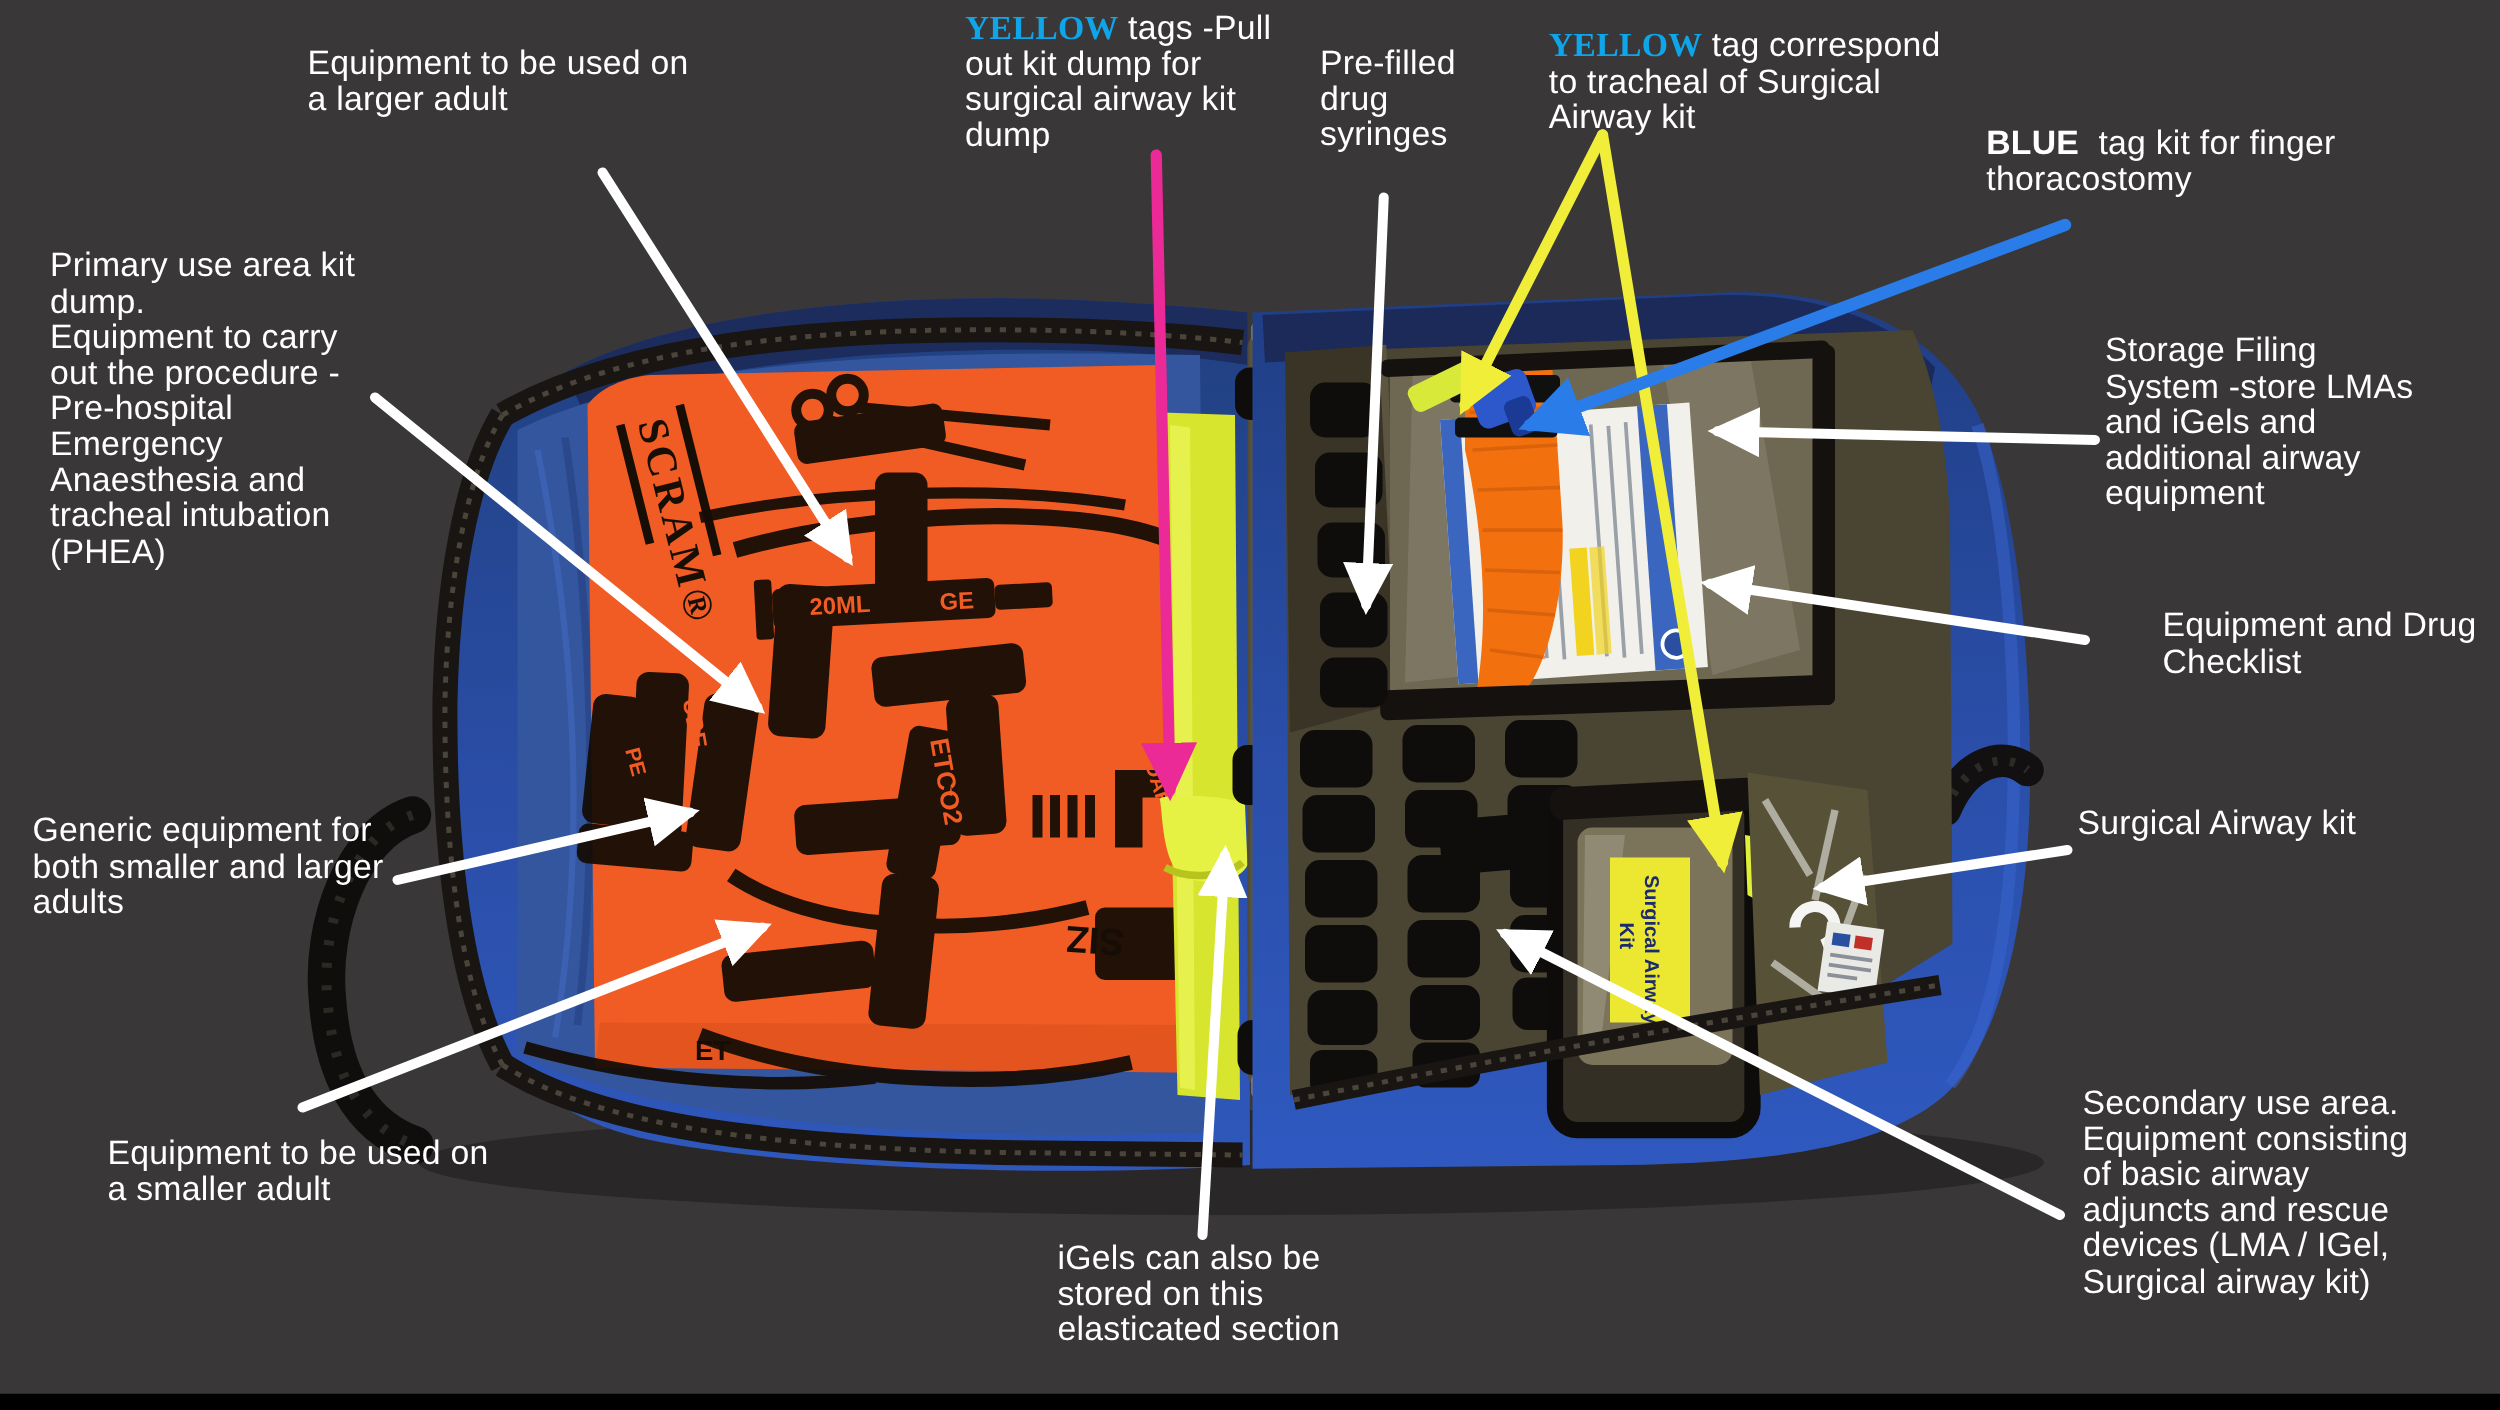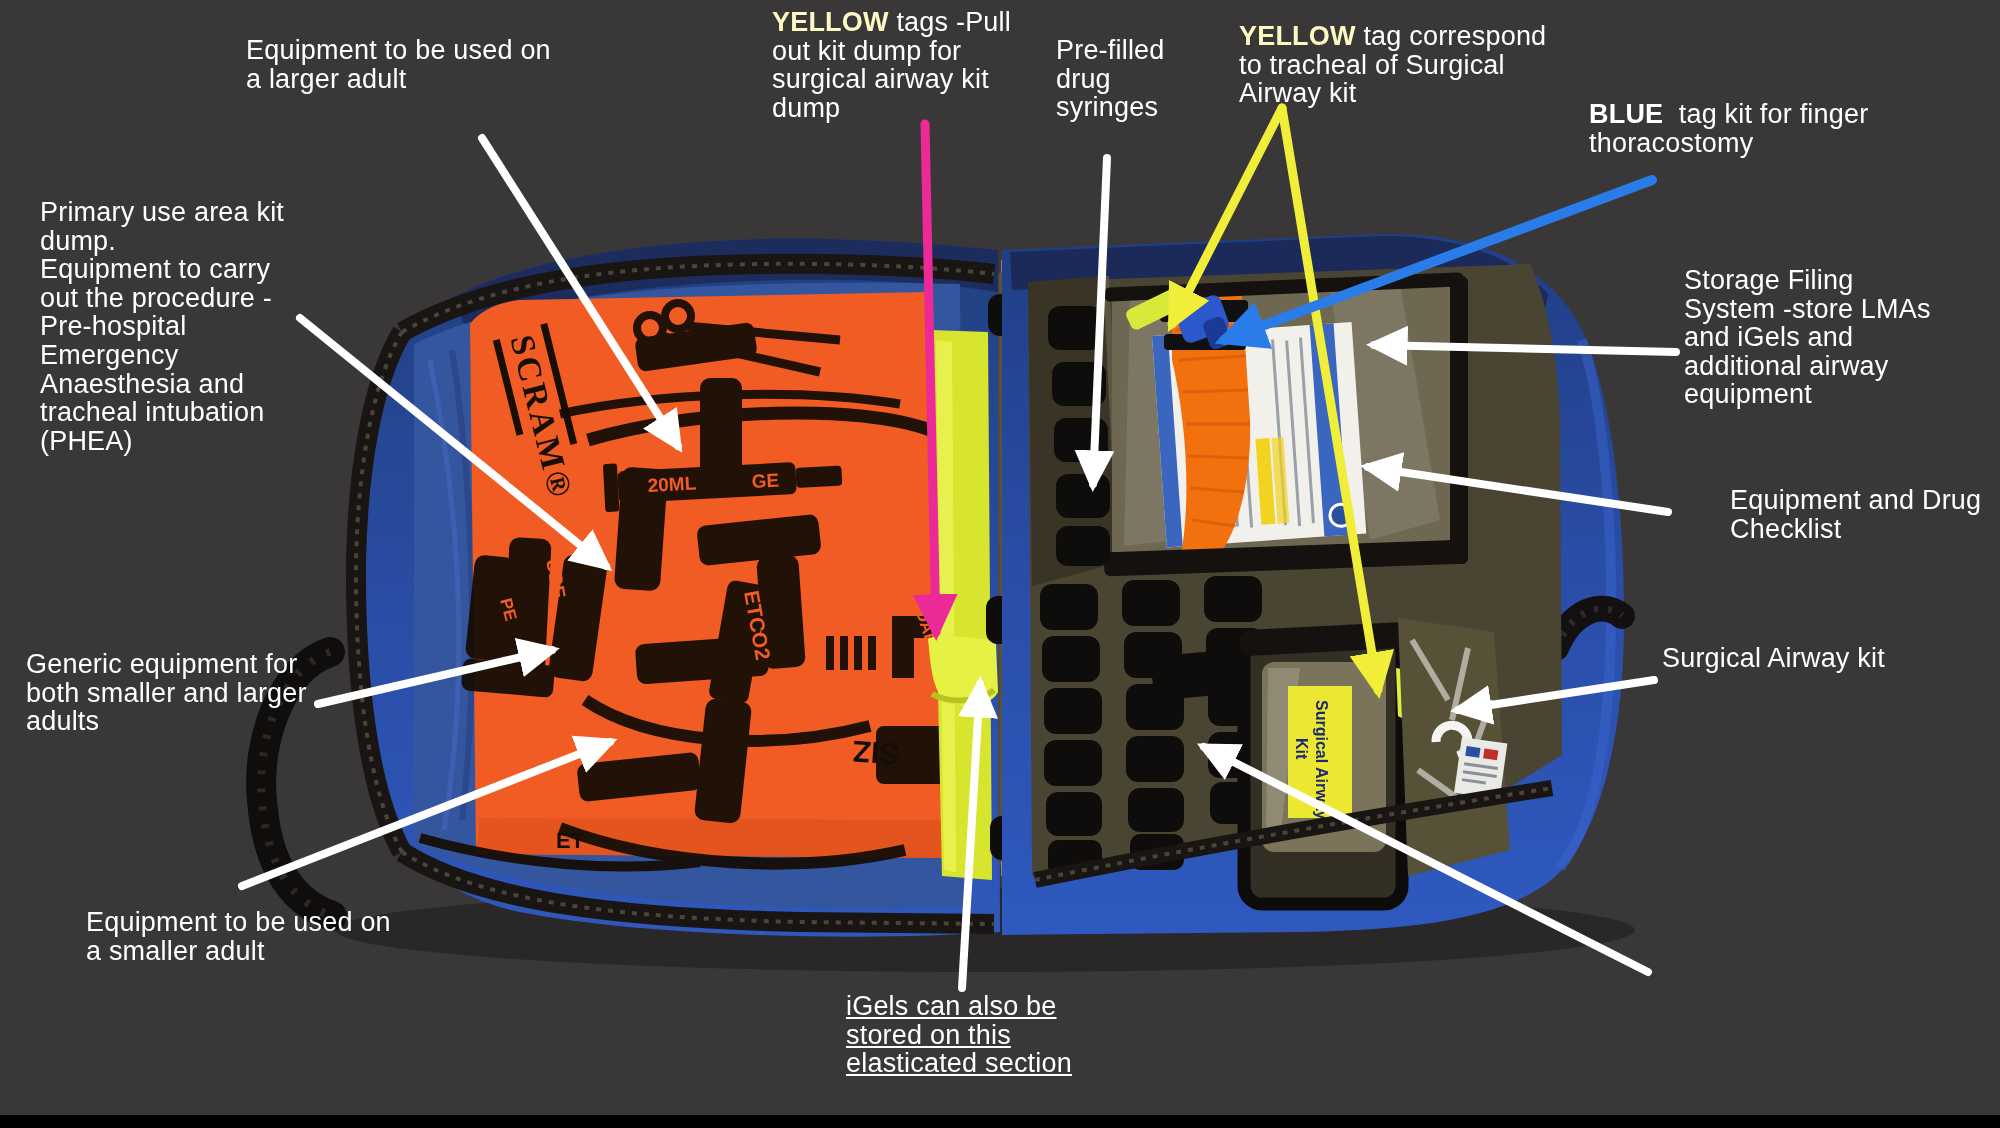--- a/index.html
+++ b/index.html
@@ -2,21 +2,21 @@
 <html><head>
 <meta charset="utf-8">
 <style>
   html,body{margin:0;padding:0;background:#3a3738;}
   .stage{position:relative;width:2000px;height:1128px;background:#3a3738;overflow:hidden;
          font-family:"Liberation Sans",sans-serif;}
   .stage svg{position:absolute;left:0;top:0;}
   .lbl{position:absolute;color:#ffffff;font:400 27px/1.06 "Liberation Sans",sans-serif;
        white-space:pre-line;letter-spacing:.2px;}
   .hl{font-weight:700;}
-  .hl-yellow{color:#fef9c3;}
+  .hl-yellow{color:#0ea5e9;font-family:Liberation Serif, serif;}
   .hl-blue{color:#ffffff;}
   .bottom-bar{position:absolute;left:0;bottom:0;width:100%;height:13px;background:#000;}
 </style>
 </head>
 <body>
 
 <div class="stage">
 
 <svg width="2000" height="1128" viewBox="0 0 2000 1128">
   <defs>
@@ -324,19 +324,25 @@
 System -store LMAs
 and iGels and
 additional airway
 equipment</span></div>
 
   <div class="lbl" style="left:1684px;top:486px;margin-left:46px;"><span>Equipment and Drug
 Checklist</span></div>
 
   <div class="lbl" style="left:1662px;top:644px;"><span>Surgical Airway kit</span></div>
 
-
-  <div class="lbl" style="left:846px;top:992px;text-decoration:underline;"><span>iGels can also be
+  <div class="lbl" style="left:1666px;top:868px;"><span>Secondary use area.
+Equipment consisting
+of basic airway
+adjuncts and rescue
+devices (LMA / IGel,
+Surgical airway kit)</span></div>
+
+  <div class="lbl" style="left:846px;top:992px;"><span>iGels can also be
 stored on this
 elasticated section</span></div>
 
   <div class="bottom-bar"></div>
 </div>
 
 </body></html>

